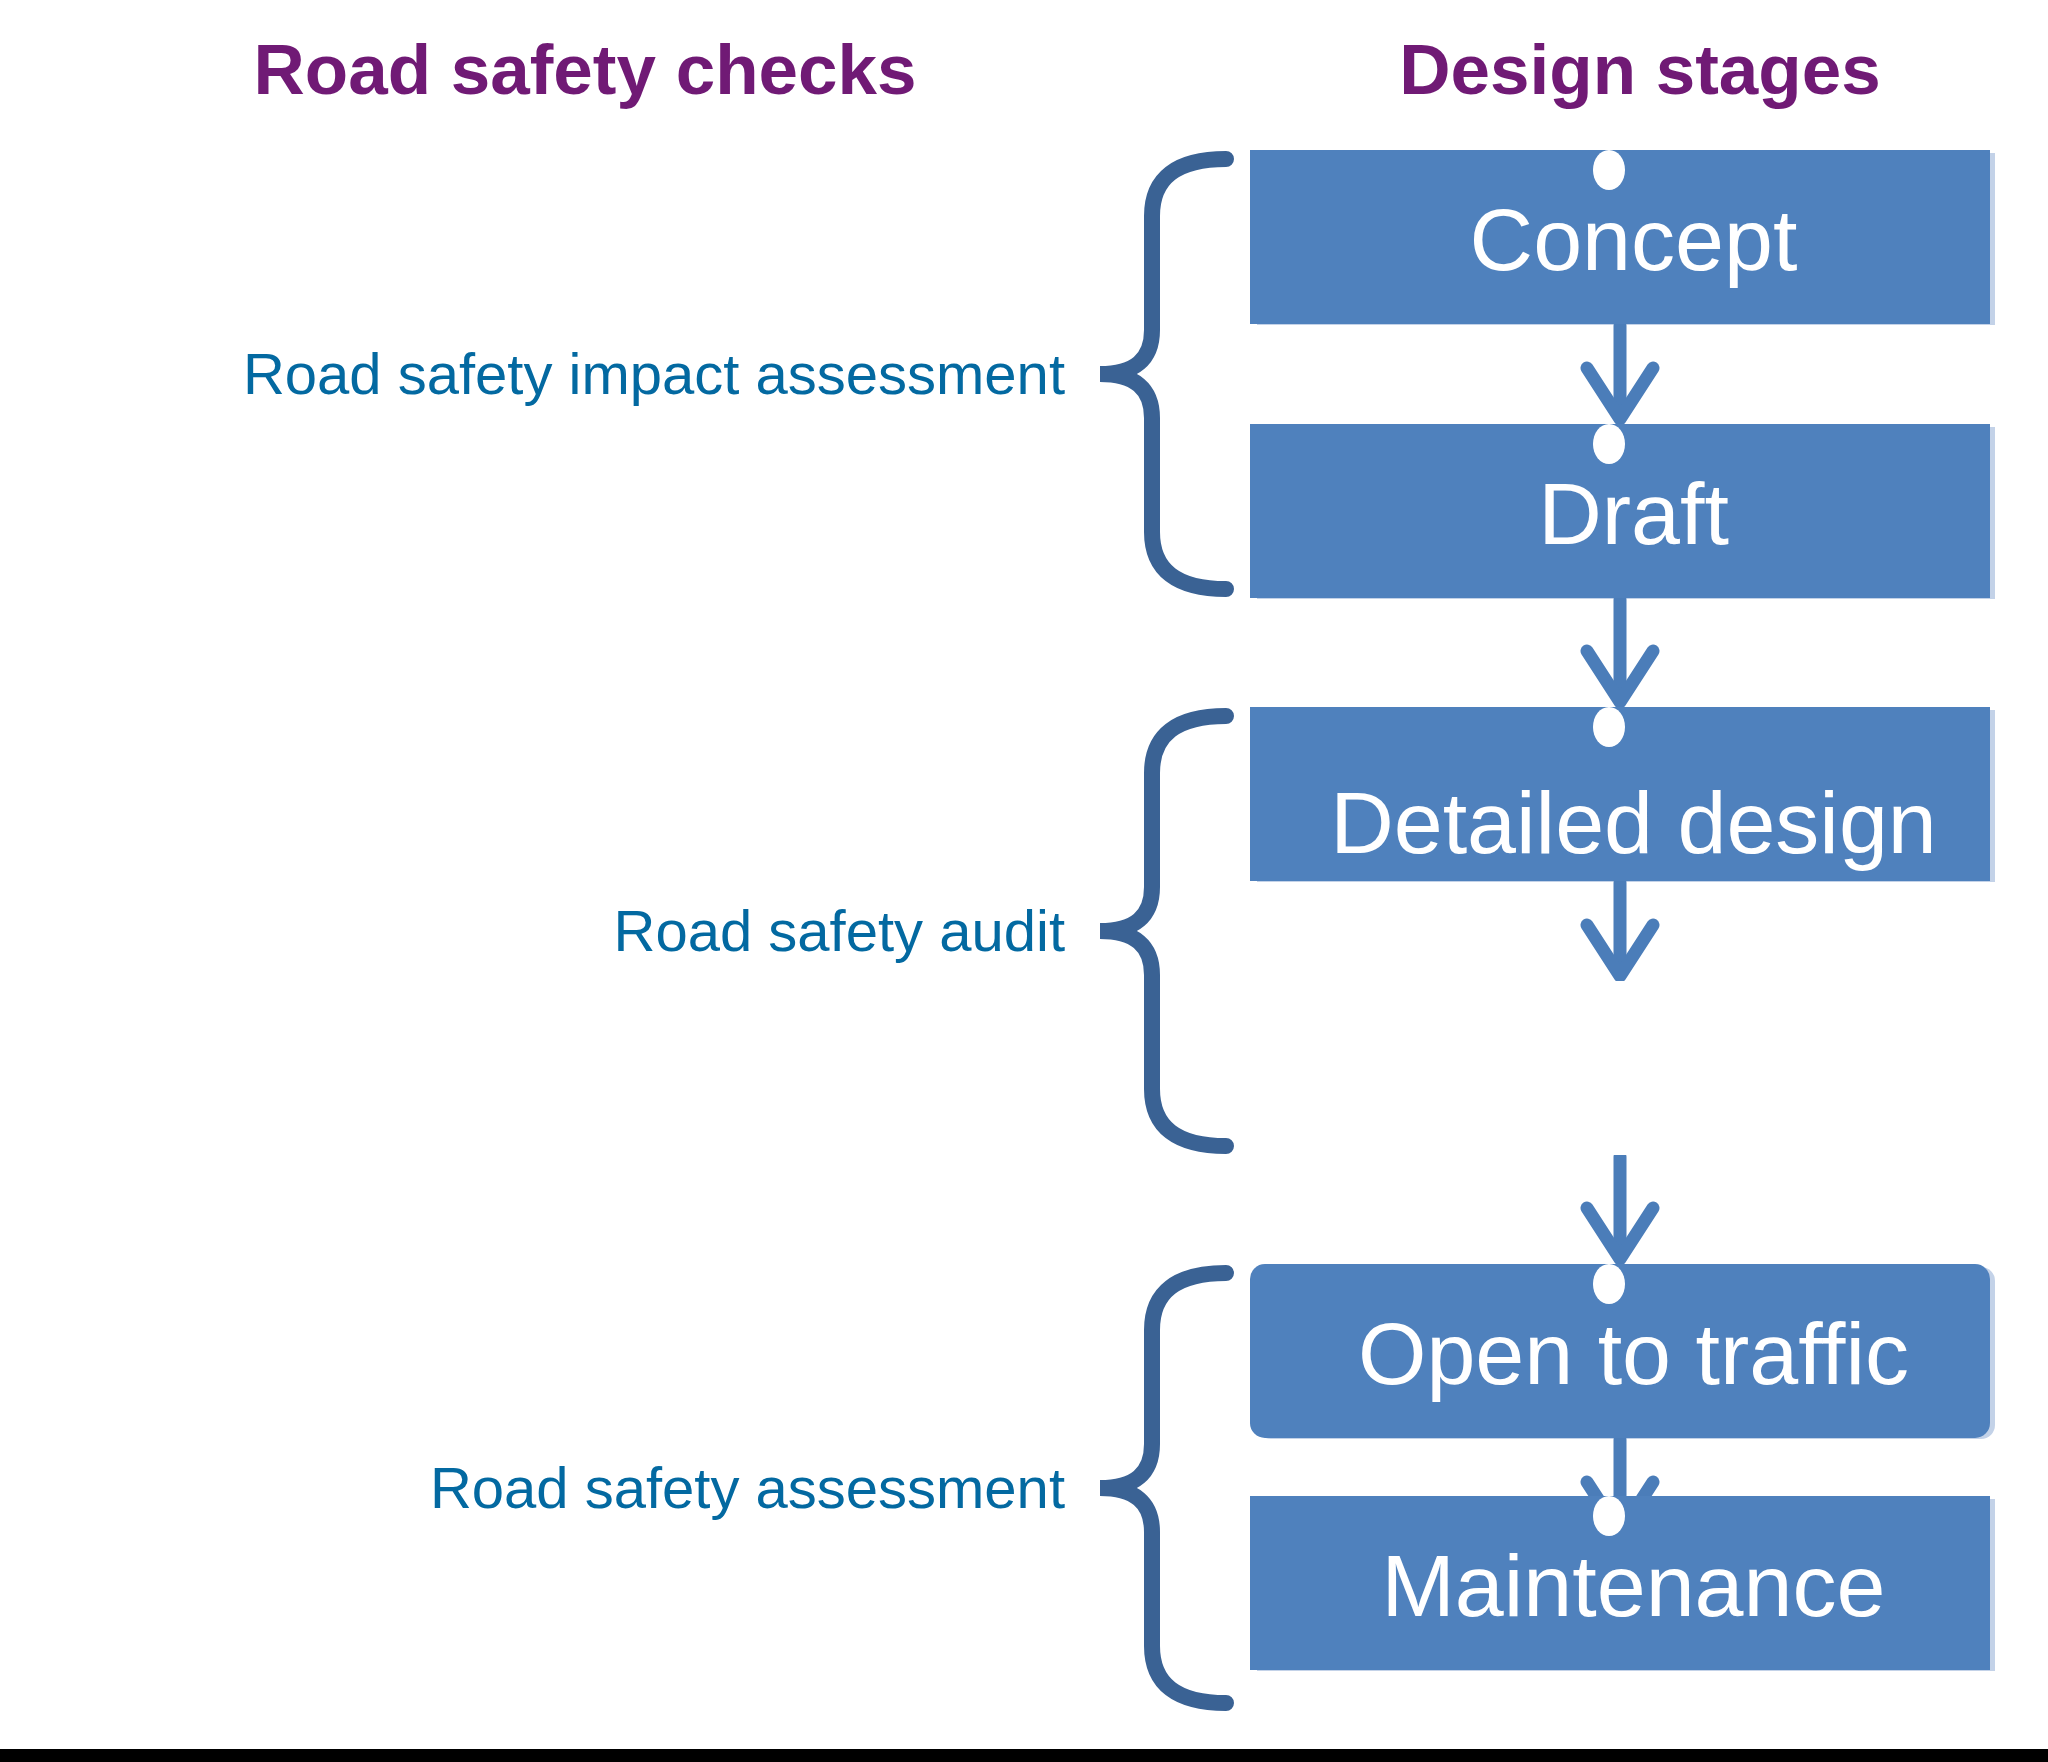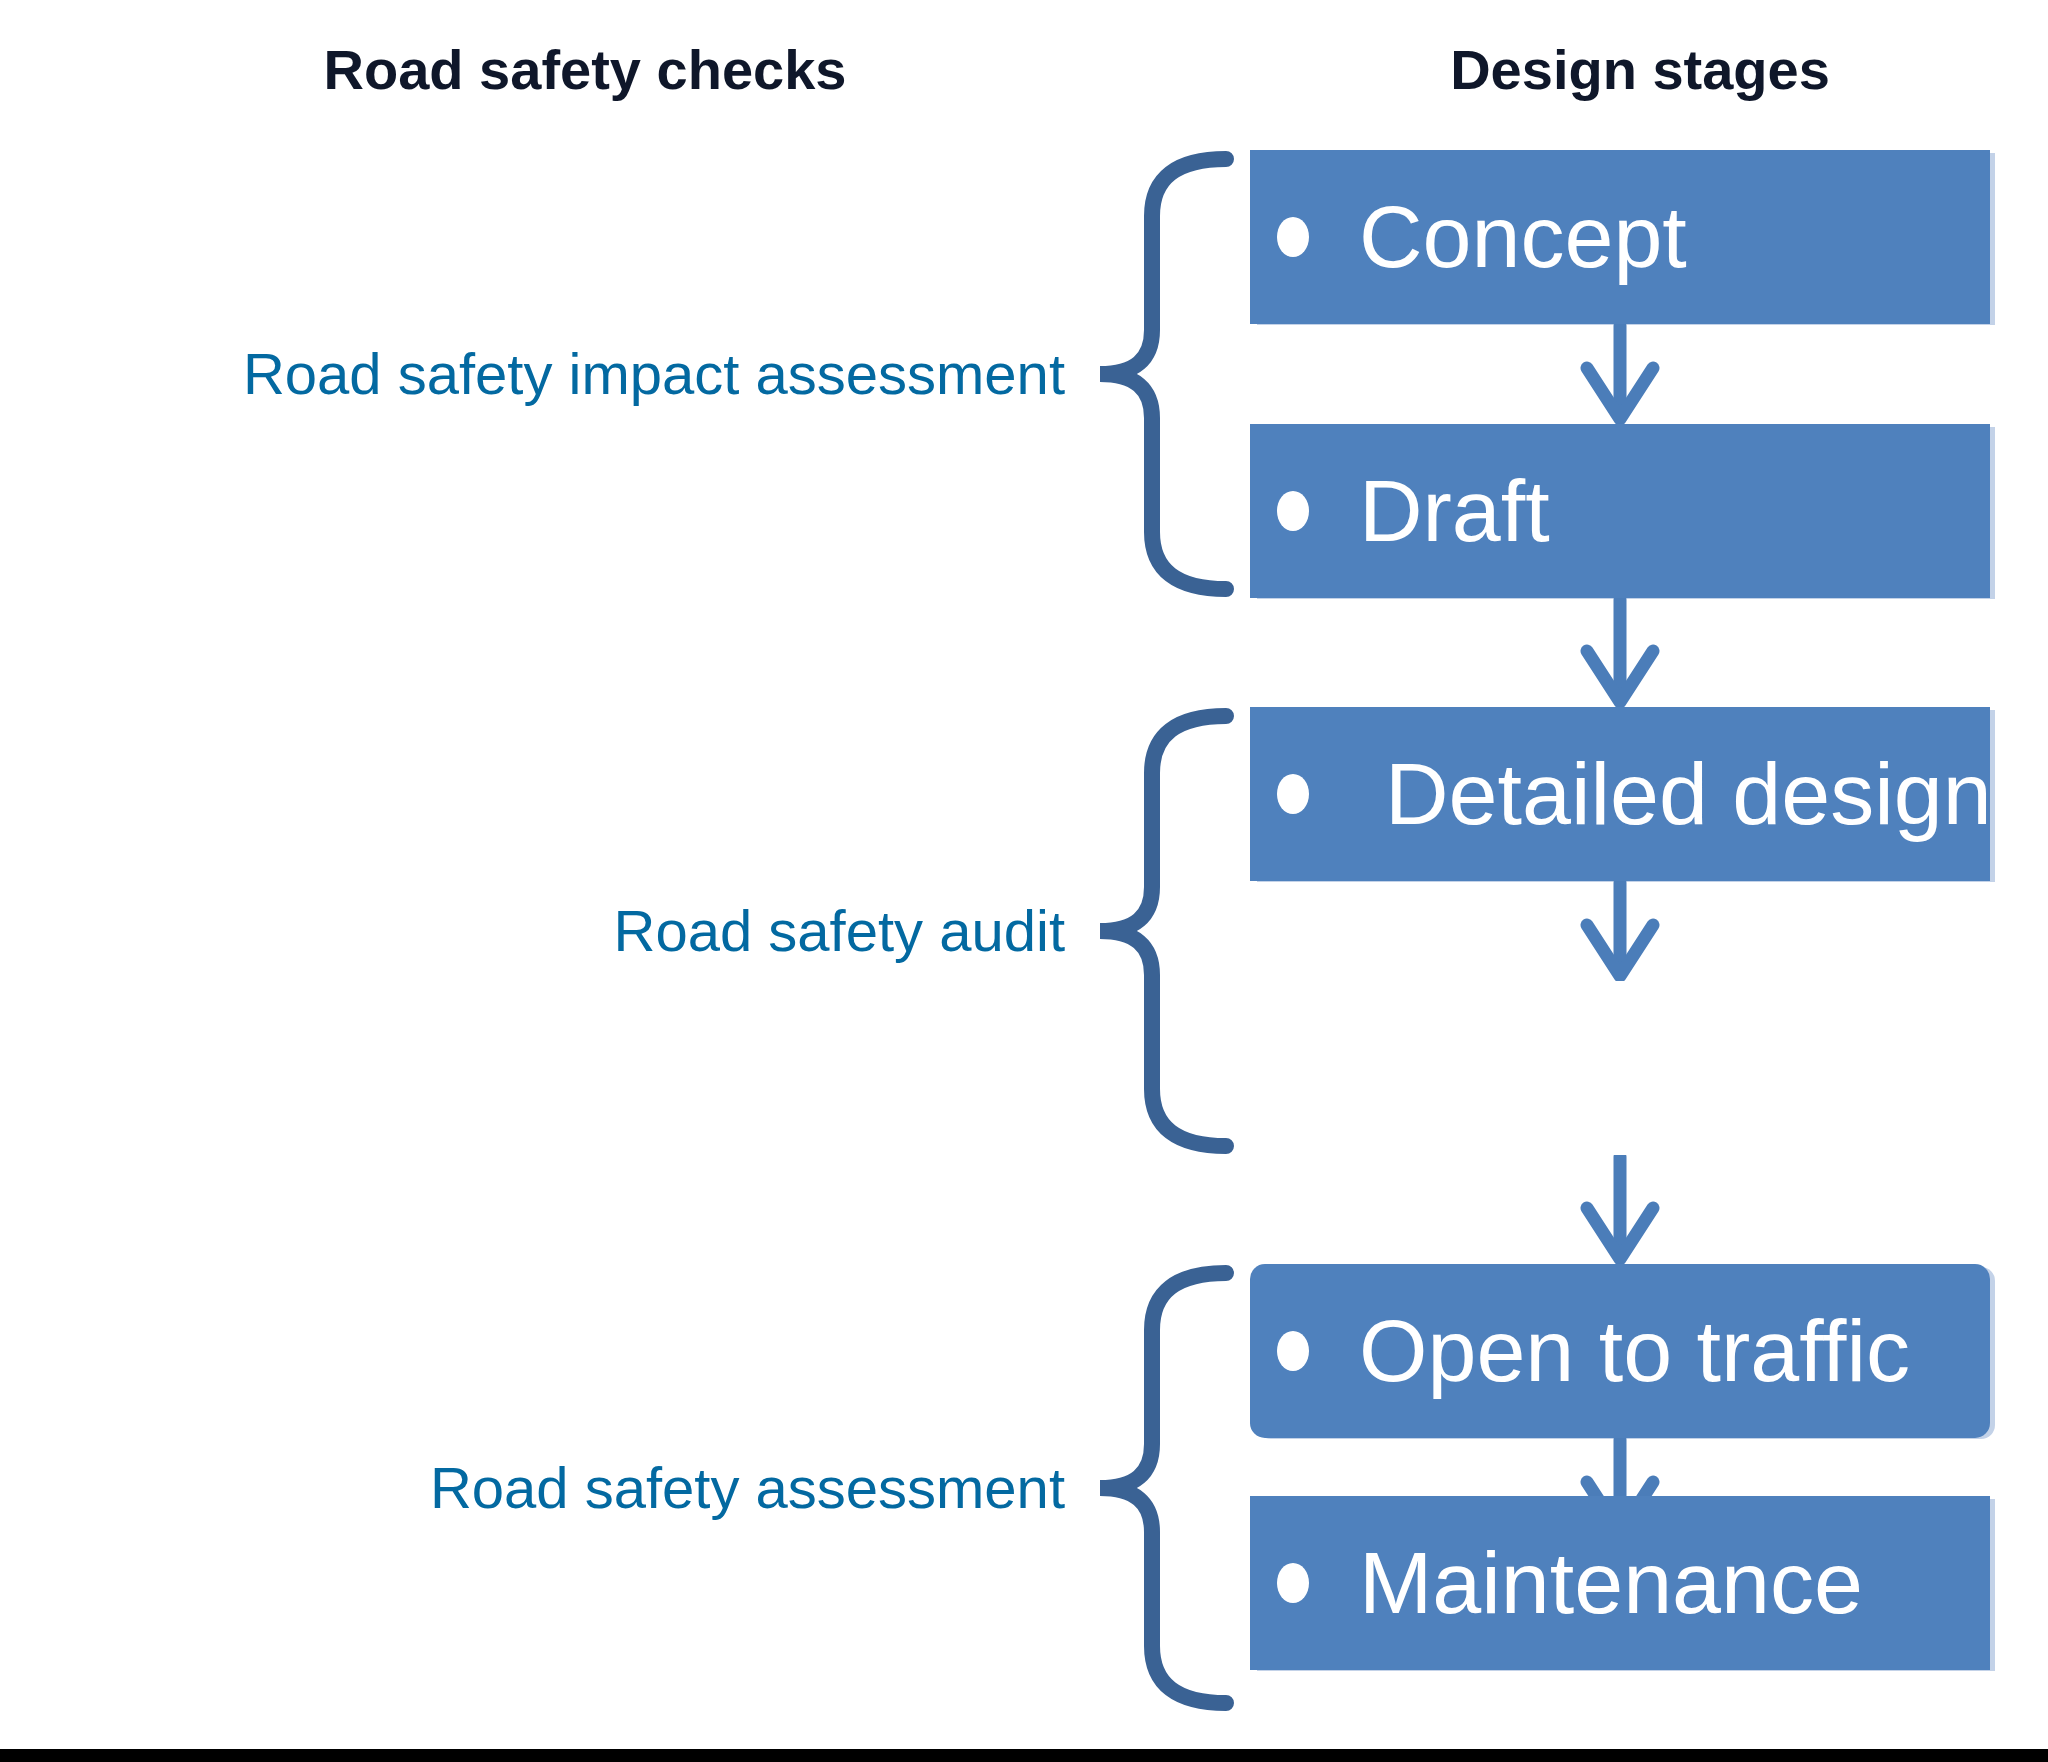--- a/index.html
+++ b/index.html
@@ -5,21 +5,21 @@
   html,body{
     margin:0; padding:0; background:#ffffff;
     font-family:"Liberation Sans", sans-serif;
   }
   .canvas{
     position:relative; width:2048px; height:1762px;
     background:#ffffff; overflow:hidden;
   }
   .col-header{
     position:absolute; top:28px;
-    font-size:56px; font-weight:bold; color:#0f172a;
+    font-size:71px; font-weight:bold; color:#701a75;
     line-height:84px; white-space:nowrap;
     transform:translateX(-50%);
   }
   .col-header.left{ left:585px; }
   .col-header.right{ left:1640px; }
 
   .check-label{
     position:absolute; right:983px;
     font-size:58px; color:#0369a1; line-height:80px;
     white-space:nowrap; transform:translateY(-50%);
@@ -33,21 +33,21 @@
   }
   .brace.g0{ top:150px; }
   .brace.g1{ top:707px; }
   .brace.g2{ top:1264px; }
 
   .stage-box{
     position:absolute; left:1250px; width:740px; height:174px;
     background:var(--box-fill, #4f81bd);
     box-shadow:6px 2px 0 -1px #c3d2e8;
     display:flex; align-items:center;
-    padding-left:27px; box-sizing:border-box;
+    padding-left:27px; box-sizing:border-box;flex-direction:column;
   }
   .stage-box.b0{ top:150px; }
   .stage-box.b1{ top:424px; }
   .stage-box.b2{ top:707px;gap:26px; }
   .stage-box.b3{ top:981px; }
   .stage-box.b4{ top:1264px;border-radius:15px; }
   .stage-box.b5{ top:1496px; }
 
   .bullet{
     width:32px; height:40px; border-radius:50%;

